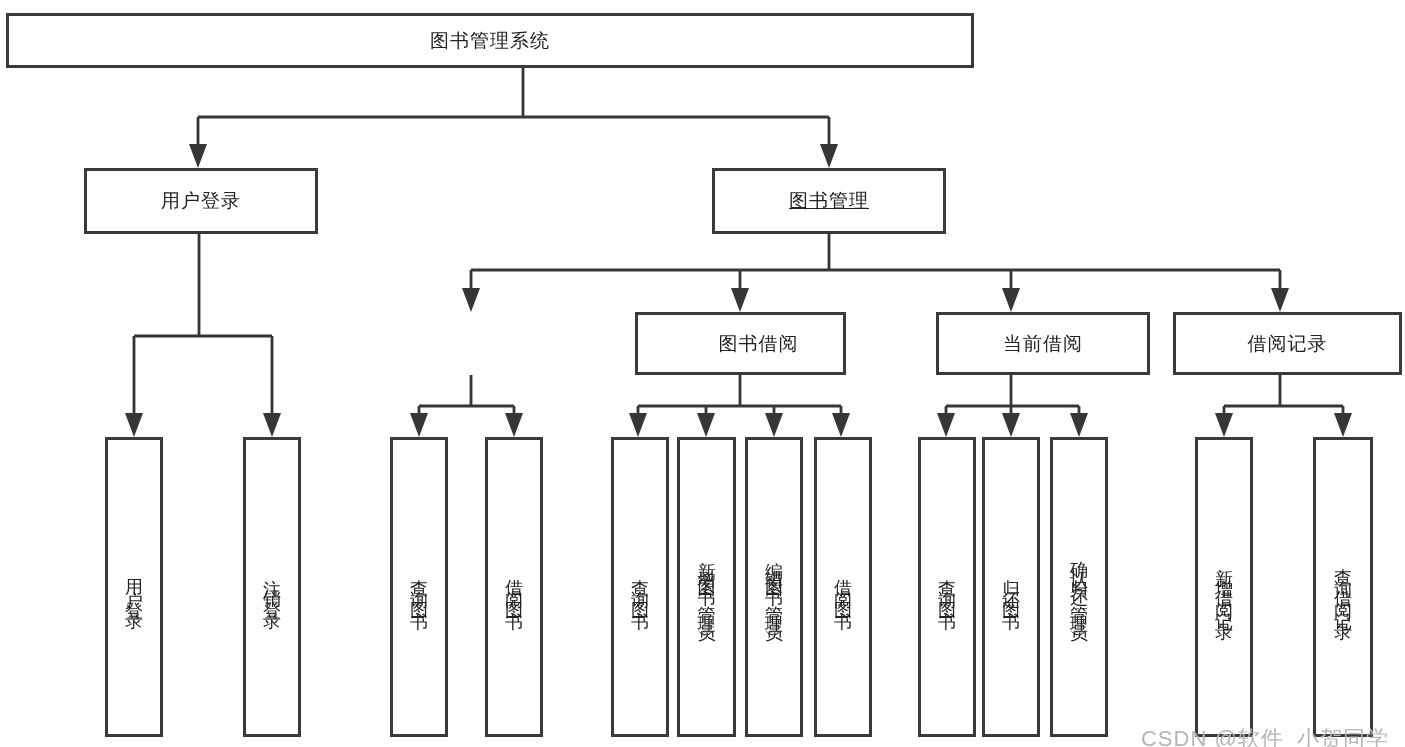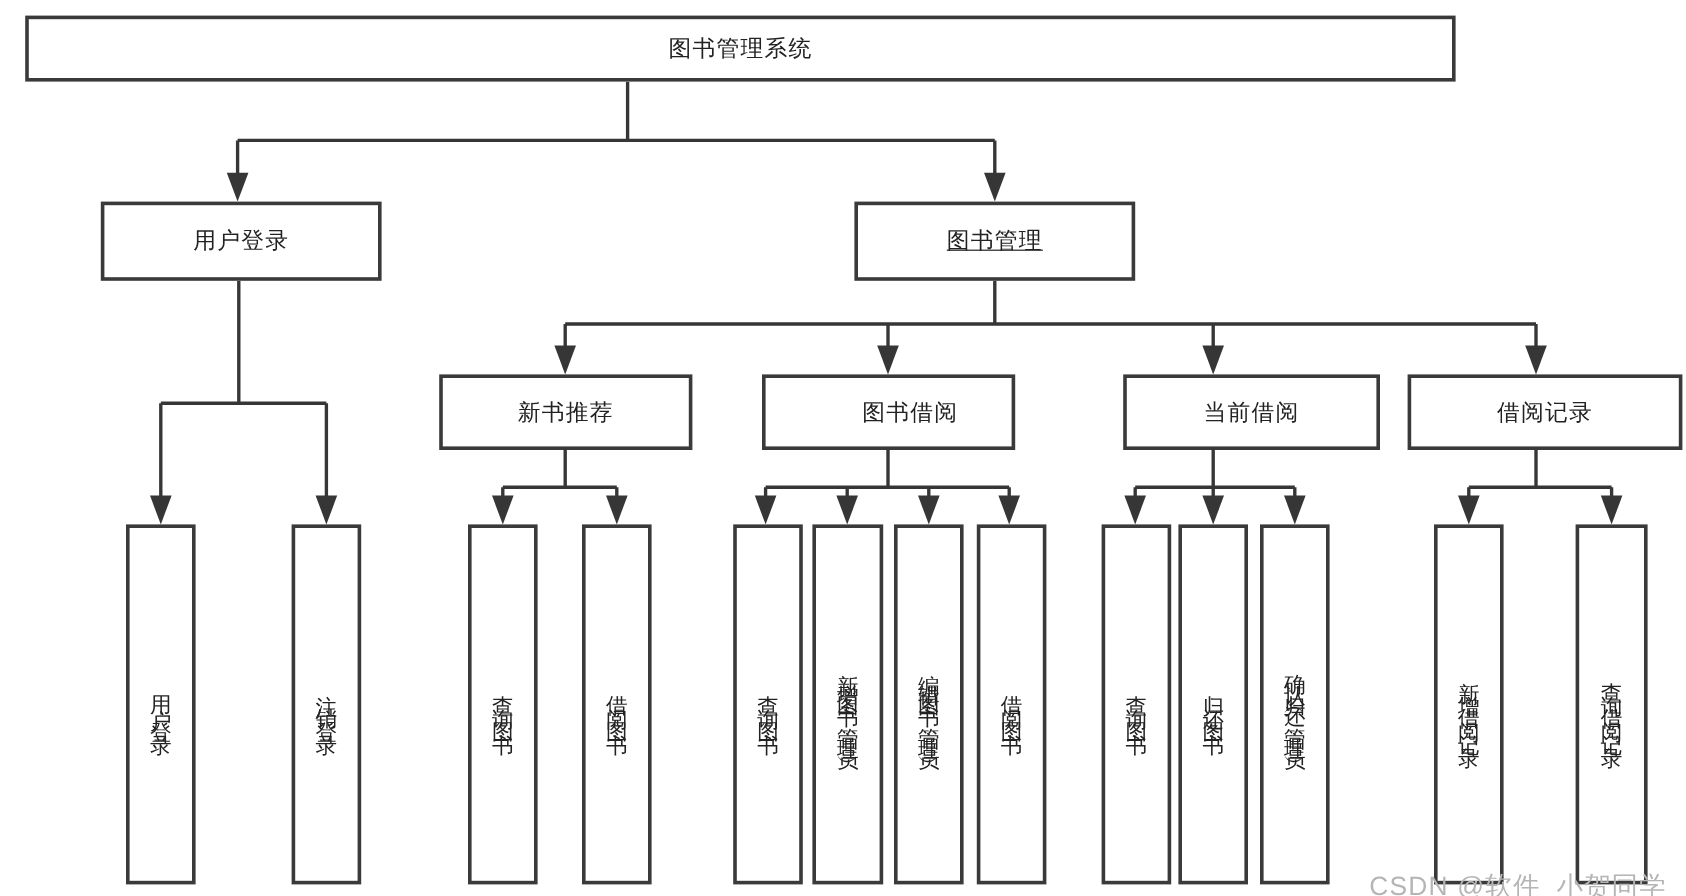--- a/index.html
+++ b/index.html
@@ -111,26 +111,25 @@
       <polygon points="765,413 783,413 774,437"></polygon>
       <polygon points="832,413 850,413 841,437"></polygon>
       <polygon points="937,413 955,413 946,437"></polygon>
       <polygon points="1002,413 1020,413 1011,437"></polygon>
       <polygon points="1070,413 1088,413 1079,437"></polygon>
       <polygon points="1215,413 1233,413 1224,437"></polygon>
       <polygon points="1334,413 1352,413 1343,437"></polygon>
     </g>
   </svg>
 
-  <div class="node h-text" style="left:21px; top:13px; width:1192px; height:55px;">图书管理系统</div>
+  <div class="node h-text" style="left:6px; top:13px; width:968px; height:55px;">图书管理系统</div>
 
   <div class="node h-text" style="left:84px; top:168px; width:234px; height:66px;">用户登录</div>
   <div class="node h-text" style="left:712px; top:168px; width:234px; height:66px;text-decoration:underline;">图书管理</div>
 
-  <div class="node h-text" style="left:366px; top:312px; width:211px; height:63px;">新书推荐</div>
   <div class="node h-text" style="left:635px; top:312px; width:211px; height:63px;padding-left:36px;">图书借阅</div>
   <div class="node h-text" style="left:904px; top:312px; width:214px; height:63px;margin-left:32px;">当前借阅</div>
   <div class="node h-text" style="left:1173px; top:312px; width:229px; height:63px;">借阅记录</div>
 
   <div class="node leaf" style="left:105px;">
     <span class="vtext">用户登录</span>
   </div>
   <div class="node leaf" style="left:243px;">
     <span class="vtext">注销登录</span>
   </div>

